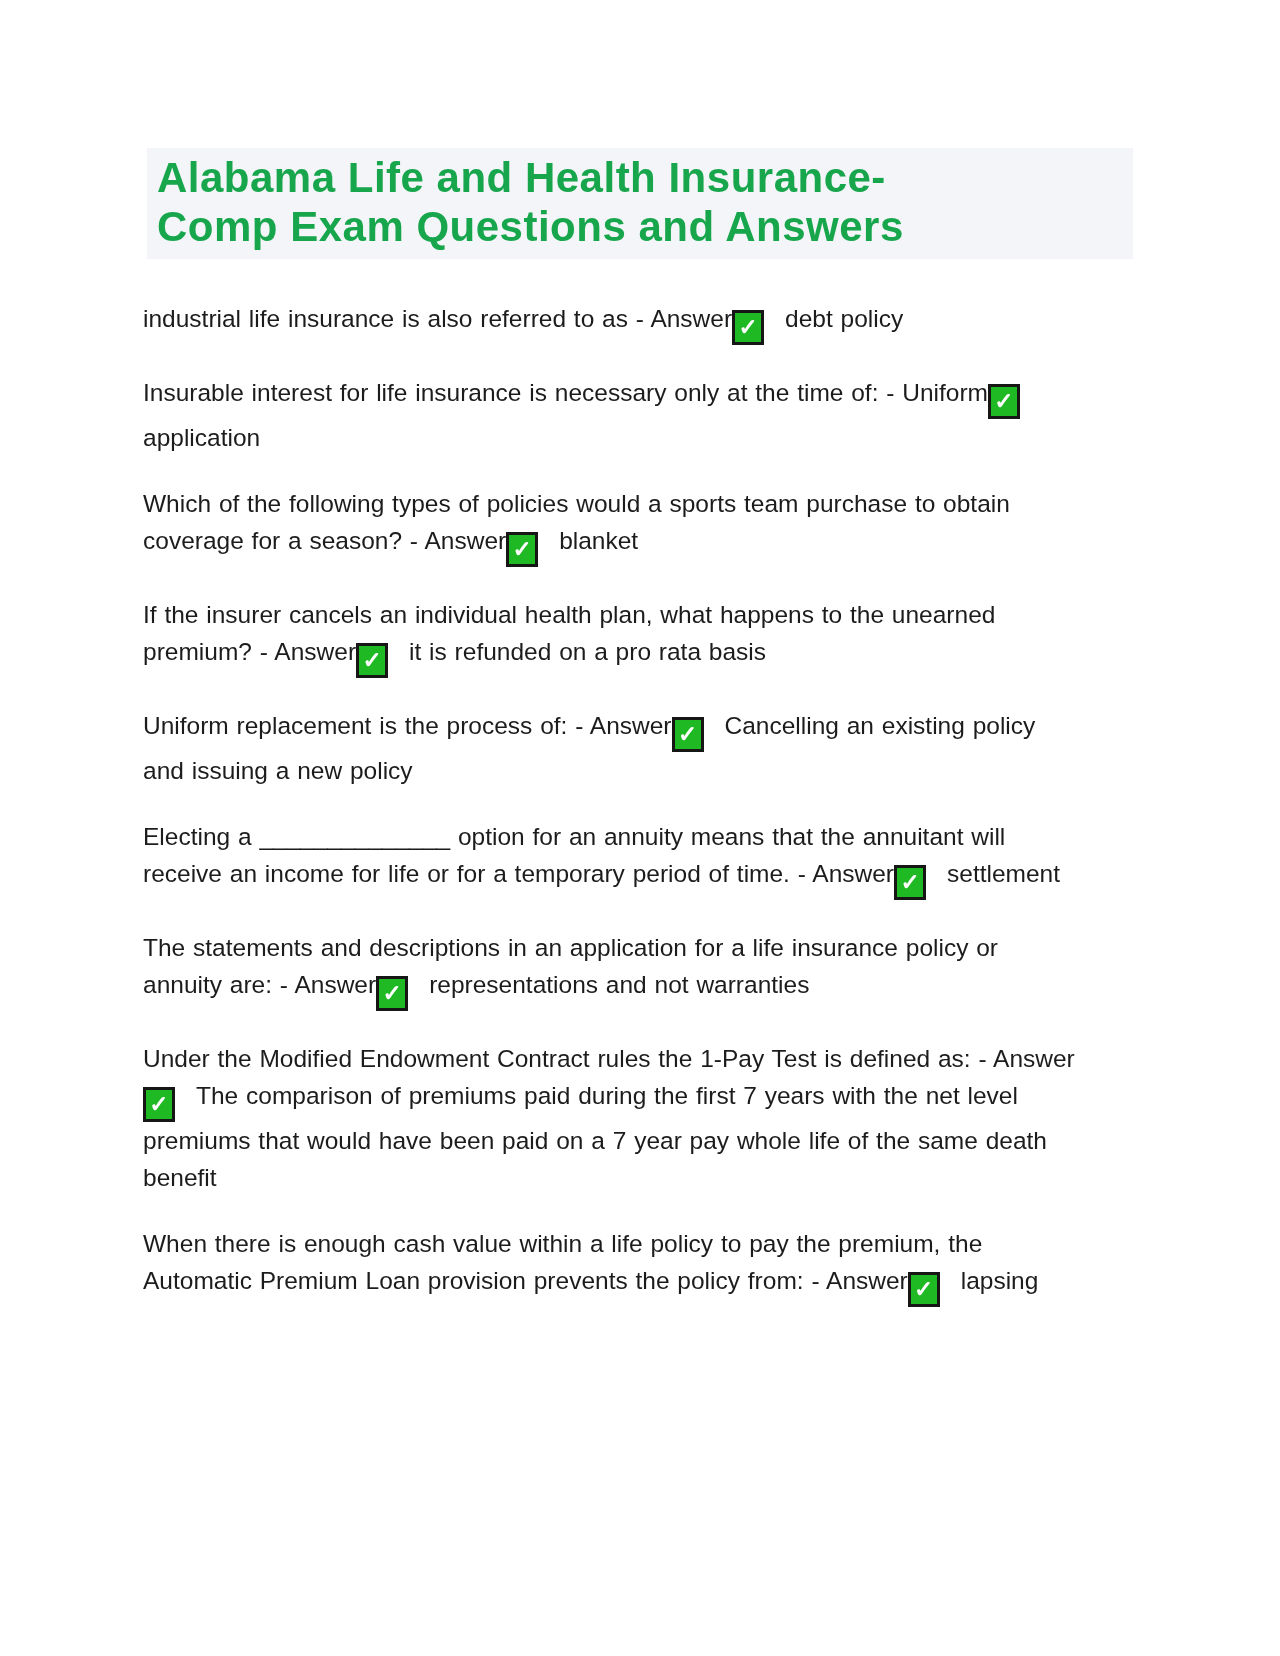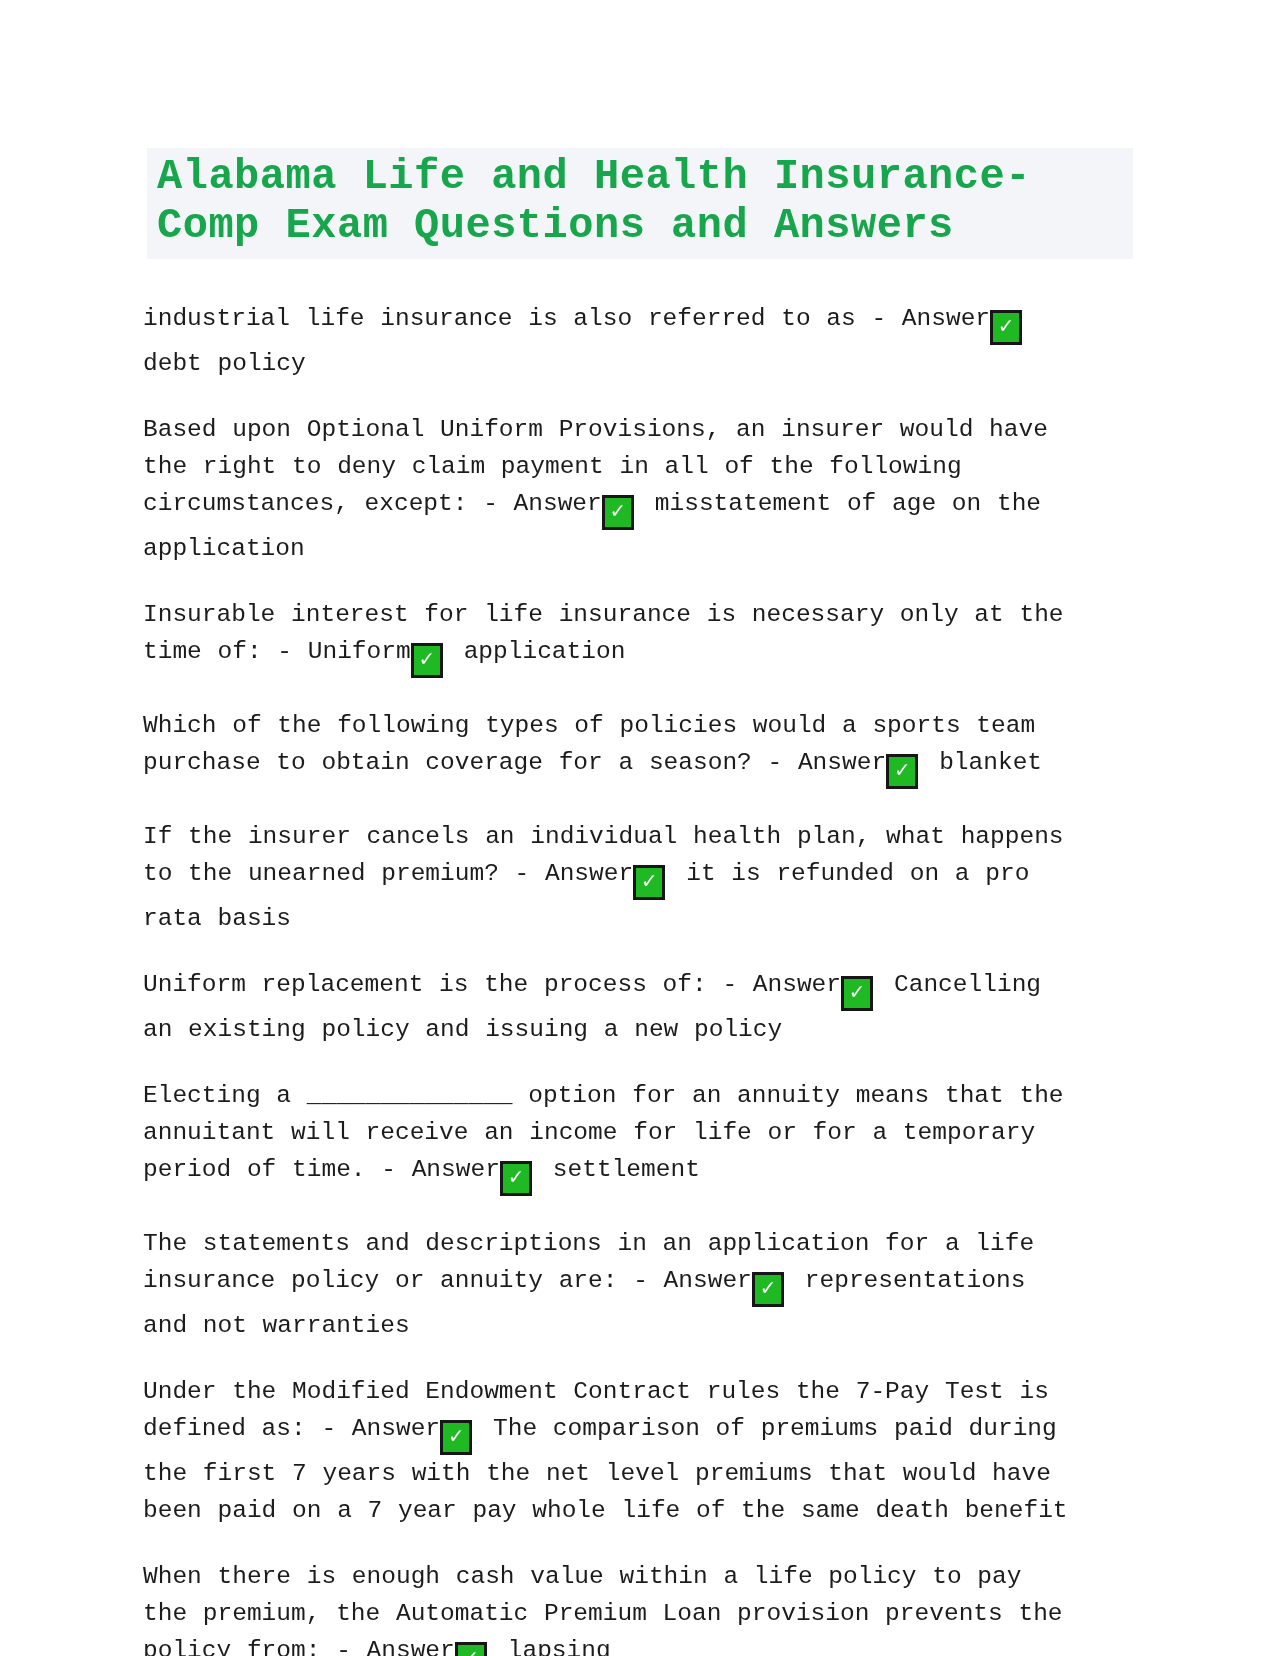--- a/index.html
+++ b/index.html
@@ -5,21 +5,21 @@
   html, body {
     margin: 0;
     padding: 0;
     background: #ffffff;
   }
   .page {
     position: relative;
     width: 1280px;
     height: 1656px;
     background: #ffffff;
-    font-family: Liberation Mono, monospace;
+    font-family: Liberation Sans, sans-serif;
     overflow: hidden;
   }
   .title-block {
     position: absolute;
     left: 147px;
     top: 148px;
     width: 986px;
     background: #f3f5f8;
     padding: 5px 0 8px 10px;
     box-sizing: border-box;
@@ -69,32 +69,31 @@
 <div class="page">
 
   <header class="title-block">
     <span class="title-line">Alabama Life and Health Insurance-</span>
     <span class="title-line">Comp Exam Questions and Answers</span>
   </header>
 
   <main class="content">
   <p class="qa"><span class="q">industrial life insurance is also referred to as - Answer</span><span class="check">✓</span><span class="gap"></span><span class="a">debt policy</span></p>
 
-  <p class="qa"><span class="q">Based upon Optional Uniform Provisions, an insurer would have the right to deny claim payment in all of the following circumstances, except: - Answer</span><span class="check">✓</span><span class="gap"></span><span class="a">misstatement of age on the application</span></p>
 
   <p class="qa"><span class="q">Insurable interest for life insurance is necessary only at the time of: - Uniform</span><span class="check">✓</span><span class="gap"></span><span class="a">application</span></p>
 
   <p class="qa"><span class="q">Which of the following types of policies would a sports team purchase to obtain coverage for a season? - Answer</span><span class="check">✓</span><span class="gap"></span><span class="a">blanket</span></p>
 
   <p class="qa"><span class="q">If the insurer cancels an individual health plan, what happens to the unearned premium? - Answer</span><span class="check">✓</span><span class="gap"></span><span class="a">it is refunded on a pro rata basis</span></p>
 
   <p class="qa"><span class="q">Uniform replacement is the process of: - Answer</span><span class="check">✓</span><span class="gap"></span><span class="a">Cancelling an existing policy and issuing a new policy</span></p>
 
   <p class="qa"><span class="q">Electing a ______________ option for an annuity means that the annuitant will receive an income for life or for a temporary period of time. - Answer</span><span class="check">✓</span><span class="gap"></span><span class="a">settlement</span></p>
 
   <p class="qa"><span class="q">The statements and descriptions in an application for a life insurance policy or annuity are: - Answer</span><span class="check">✓</span><span class="gap"></span><span class="a">representations and not warranties</span></p>
 
-  <p class="qa"><span class="q">Under the Modified Endowment Contract rules the 7-Pay Test is defined as: - Answer</span><span class="check">✓</span><span class="gap"></span><span class="a">The comparison of premiums paid during the first 7 years with the net level premiums that would have been paid on a 7 year pay whole life of the same death benefit</span></p>
+  <p class="qa"><span class="q">Under the Modified Endowment Contract rules the 1-Pay Test is defined as: - Answer</span><span class="check">✓</span><span class="gap"></span><span class="a">The comparison of premiums paid during the first 7 years with the net level premiums that would have been paid on a 7 year pay whole life of the same death benefit</span></p>
 
   <p class="qa"><span class="q">When there is enough cash value within a life policy to pay the premium, the Automatic Premium Loan provision prevents the policy from: - Answer</span><span class="check">✓</span><span class="gap"></span><span class="a">lapsing</span></p>
 </main>
 
 </div>
 
 </body></html>

